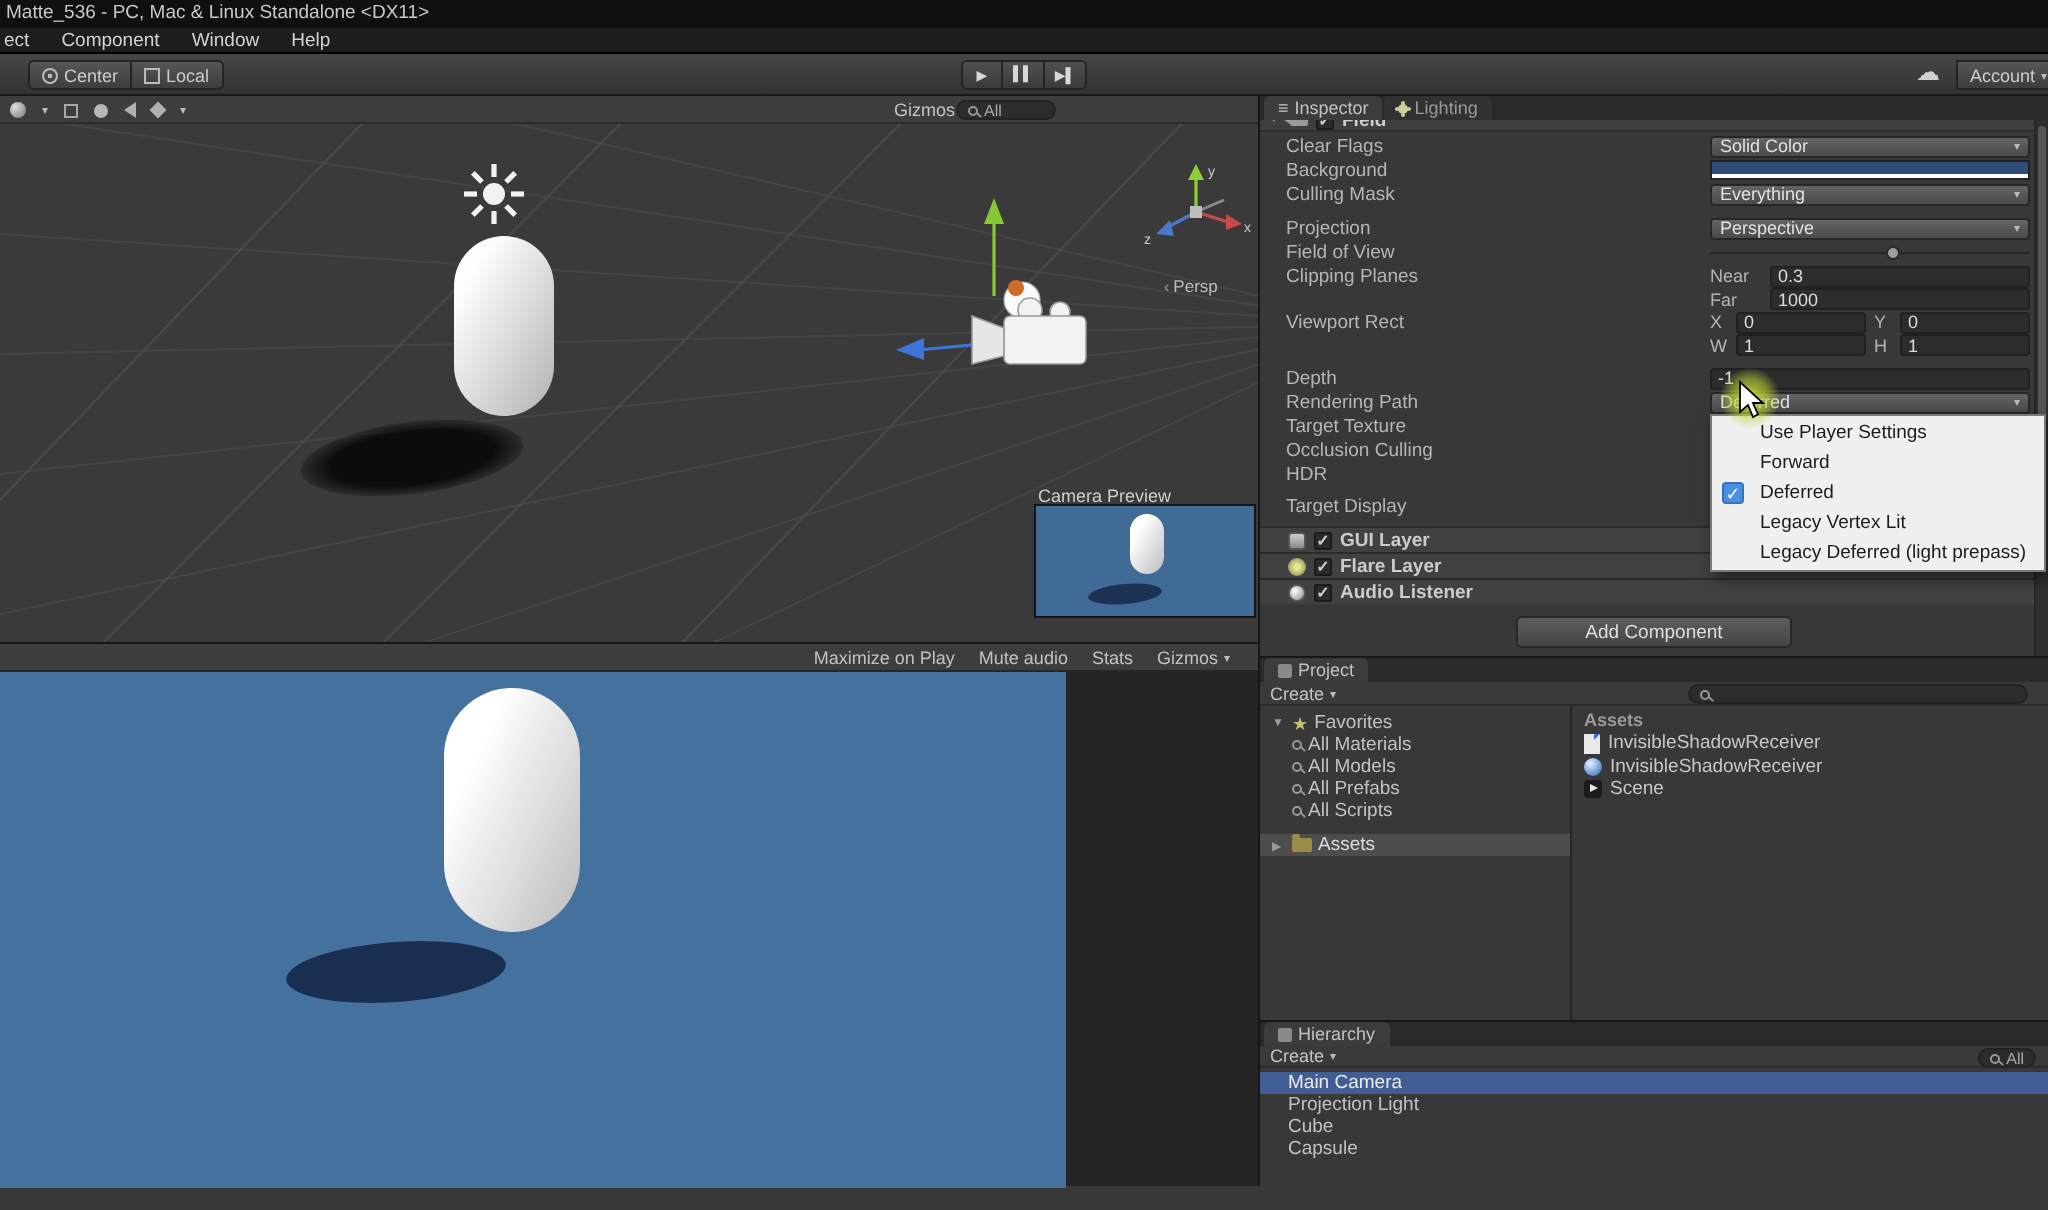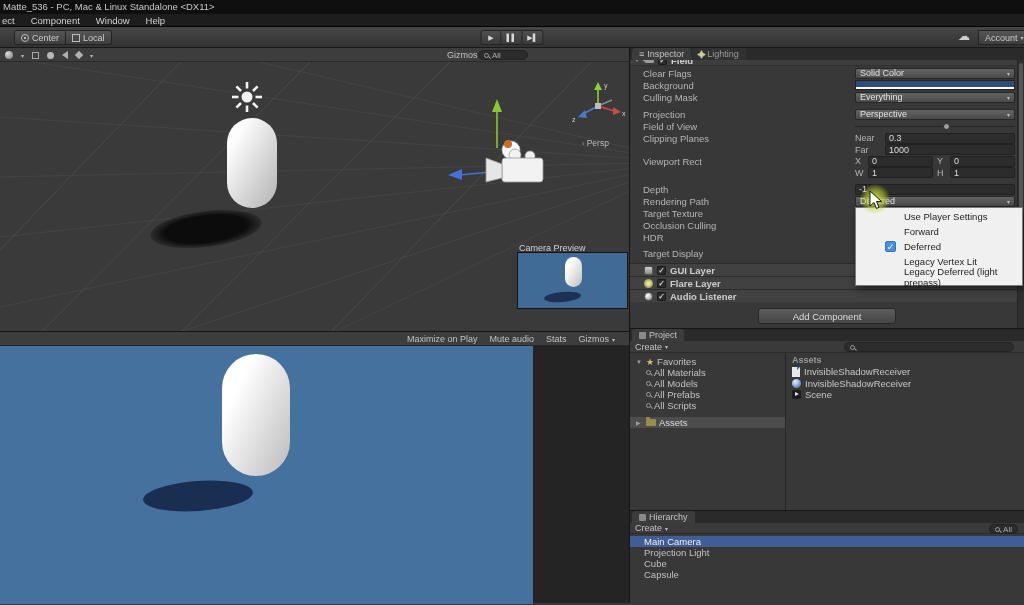--- a/index.html
+++ b/index.html
@@ -67,21 +67,21 @@
   .persp .chev { font-size:8px; color:#9a9a9a; }
   .cam-preview-label { position:absolute; left:519px; top:195px; font-size:9px; color:#cfcfcf; }
   .cam-preview { position:absolute; left:517px; top:204px; width:111px; height:57px;
     background:#3f6b96; border:1px solid #141414; overflow:hidden; }
   .cp-capsule { position:absolute; left:47px; top:4px; width:17px; height:30px; border-radius:9px;
     background:linear-gradient(120deg,#fff 25%, #c5c5c5 90%); }
   .cp-shadow { position:absolute; left:26px; top:39px; width:37px; height:10px; border-radius:50%;
     background:#1d3154; transform:rotate(-5deg); }
 
   
-  .game { position:absolute; left:0; top:331px; width:630px; height:272px;
+  .game { position:absolute; left:0; top:321px; width:630px; height:272px;
     background:#242424; border-top:1px solid #161616; border-right:1px solid #161616; }
   .game-strip { position:relative; height:14px; background:#3d3d3d; border-bottom:1px solid #262626; }
   .game-strip-right { position:absolute; right:14px; top:2px; display:flex; gap:12px;
     font-size:9px; color:#c2c2c2; align-items:center; }
   .gitem { display:flex; gap:3px; align-items:center; }
   .game-content { position:absolute; left:0; top:14px; width:533px; height:258px; background:#44719e; overflow:hidden; }
   .game-capsule { position:absolute; left:222px; top:8px; width:68px; height:122px; border-radius:34px;
     background:linear-gradient(115deg, #ffffff 25%, #c2c2c2 92%); }
   .game-shadow { position:absolute; left:143px; top:135px; width:110px; height:30px; border-radius:50%;
     background:#16294a; opacity:.93; transform:rotate(-4deg); }
@@ -131,21 +131,21 @@
   .ci-flare { background:radial-gradient(circle, #e8e890 20%, #8a8a5a 85%); border-radius:50%; }
   .ci-audio { background:radial-gradient(circle at 35% 35%, #fff, #888); border:1px solid #555; border-radius:50%; }
   .cb { width:9px; height:9px; background:#2b2b2b; border:1px solid #1b1b1b; border-radius:1px;
     color:#cfcfcf; font-size:8px; line-height:8px; text-align:center; flex:none; }
   .addc { margin:6px auto 0; width:138px; height:16px; background:linear-gradient(#5d5d5d,#454545);
     border:1px solid #282828; border-radius:3px; color:#dedede; font-size:9.5px;
     display:flex; align-items:center; justify-content:center; }
   .popup { position:absolute; left:225px; top:159px; width:168px; background:#f0f0f0;
     border:1px solid #7a7a7a; box-shadow:2px 3px 7px rgba(0,0,0,.55); z-index:50; padding:1px 0; }
   .popup-item { height:15px; display:flex; align-items:center; padding-left:24px; position:relative;
-    font-size:9.5px; color:#1c1c1c;margin-left:24px; }
+    font-size:9.5px; color:#1c1c1c; }
   .pcheck { position:absolute; left:5px; top:2px; width:11px; height:11px; background:#4a90e2;
     border:1px solid #3572b8; border-radius:2px; color:#fff; font-size:9px; line-height:10px; text-align:center; }
 
   
   .project { position:absolute; left:630px; top:328px; width:394px; height:212px;
     background:#383838; border-top:1px solid #161616; }
   .pp-toolbar { position:relative; height:12px; background:#3a3a3a; border-bottom:1px solid #2b2b2b;
     display:flex; align-items:center; gap:3px; padding-left:5px; font-size:9px; color:#c4c4c4; }
   .pp-search { position:absolute; right:10px; top:1px; width:170px; }
   .pp-body { position:absolute; left:0; top:24px; right:0; bottom:0; }

